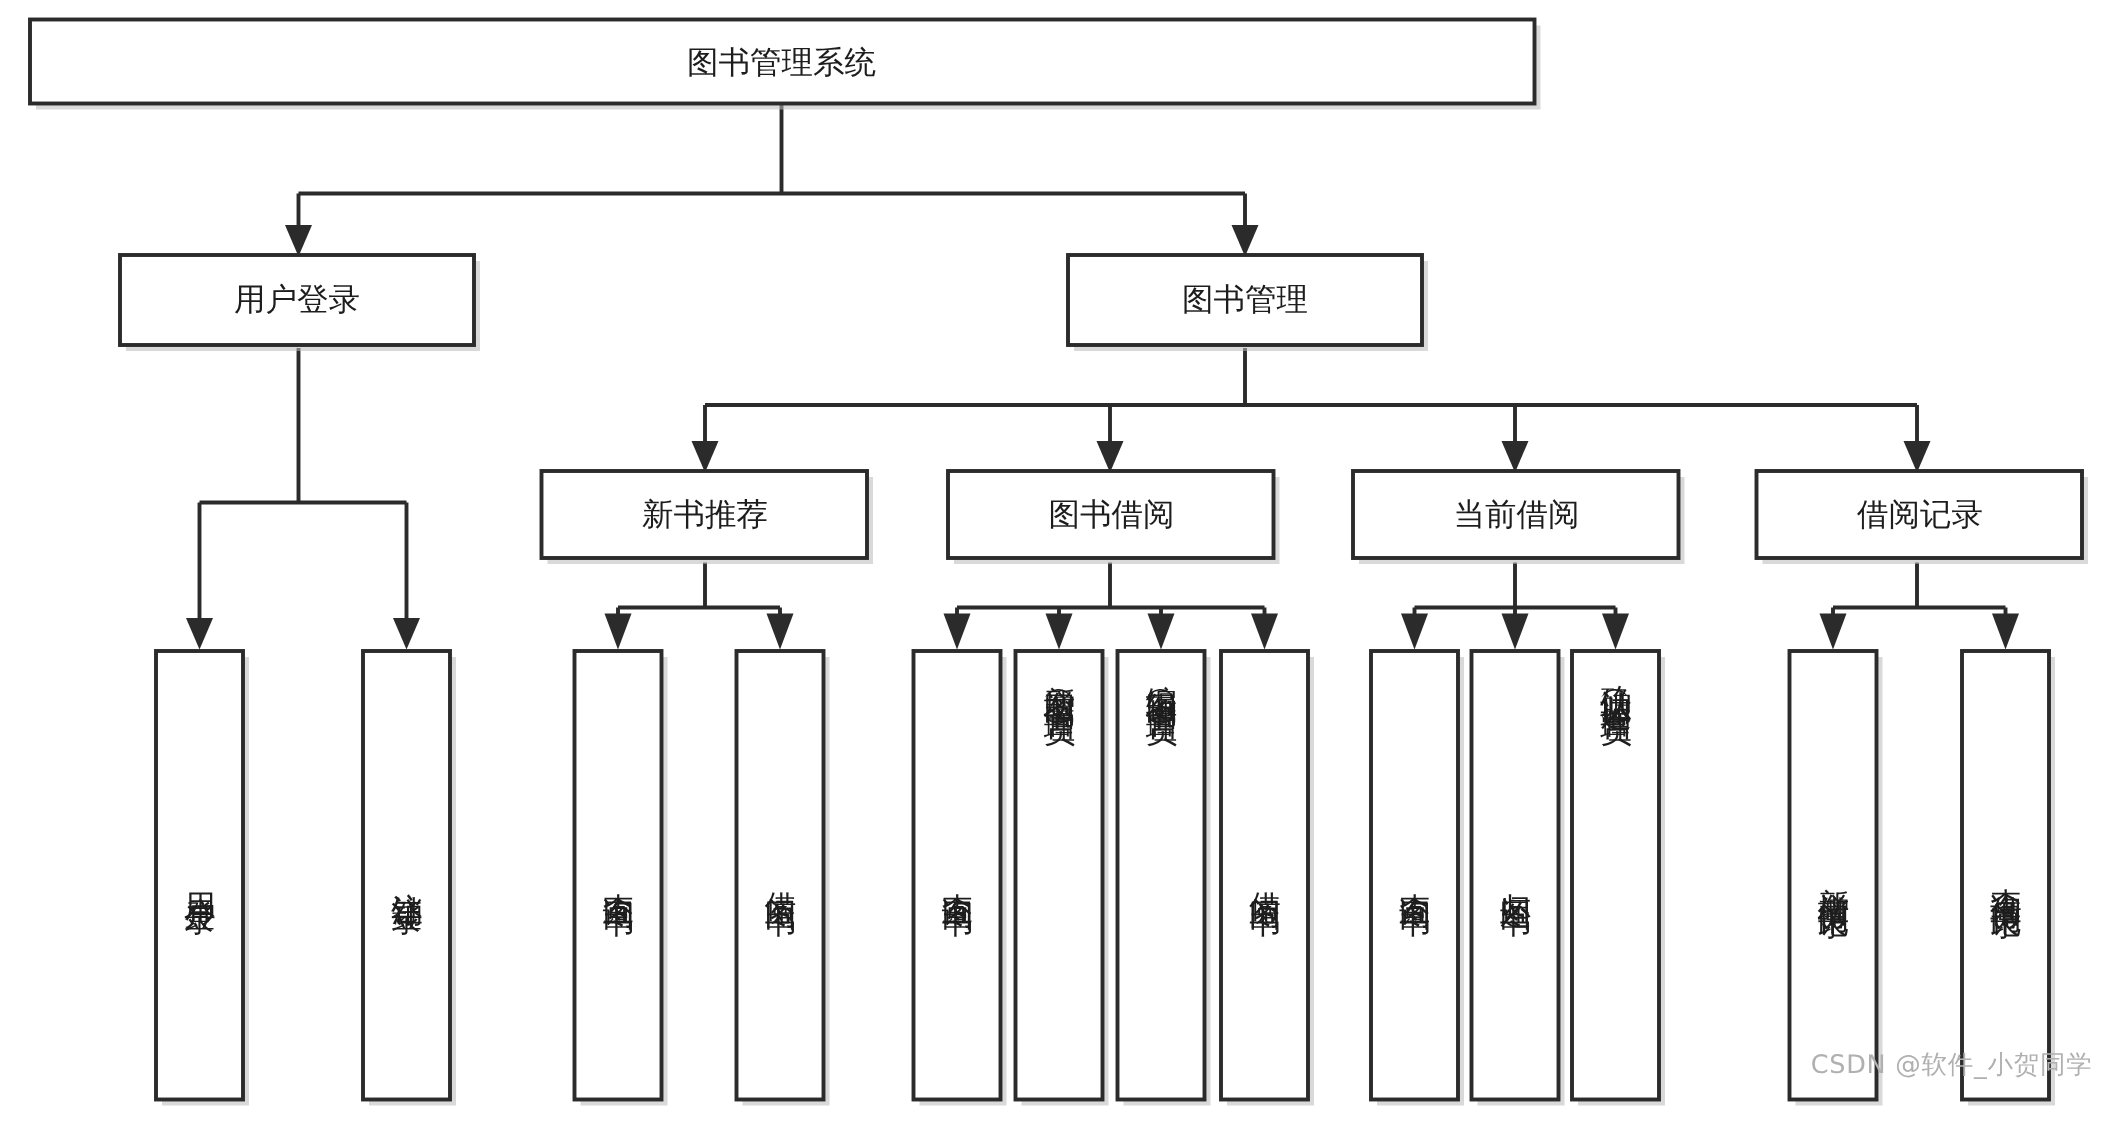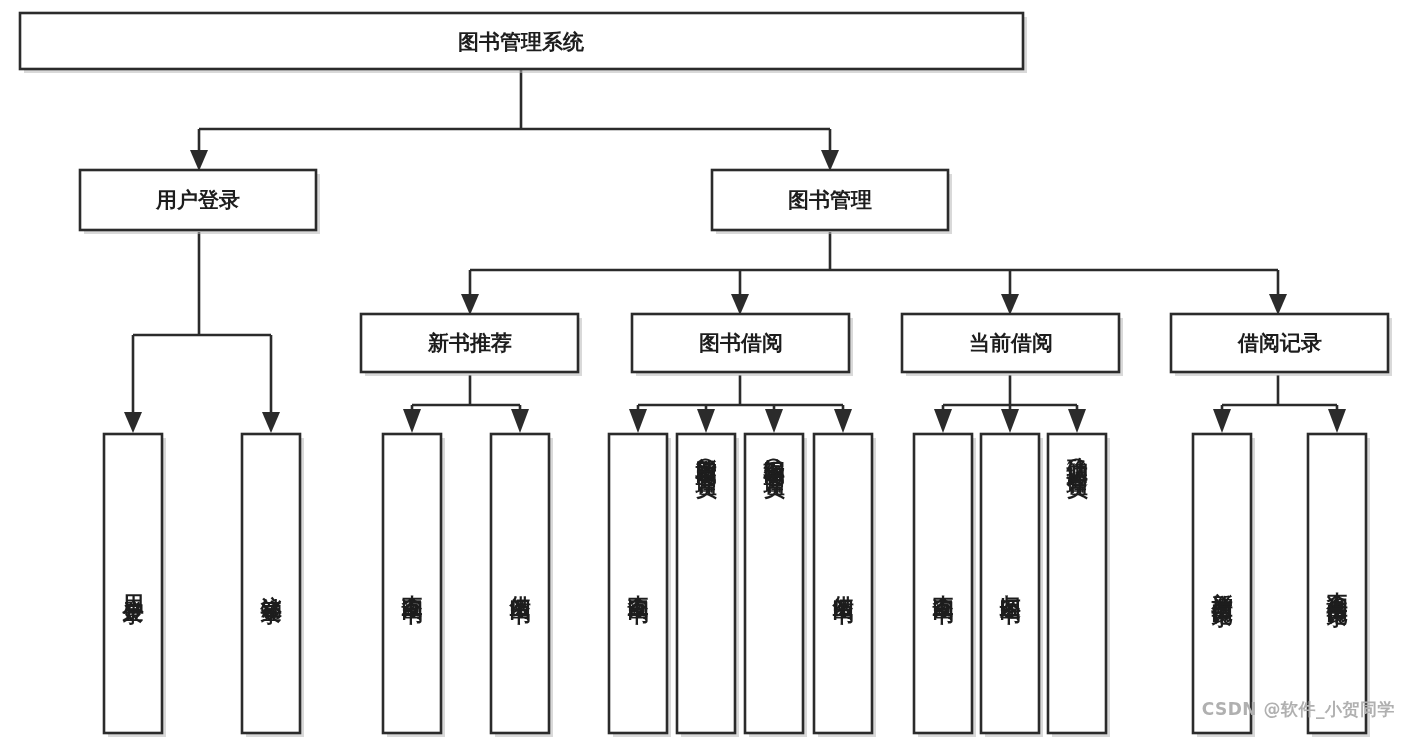--- a/index.html
+++ b/index.html
@@ -13,21 +13,20 @@
     font-family: "DejaVu Sans", "Liberation Sans", sans-serif;
     overflow: hidden;
     position: relative;
   }
   #diagram-root {
     position: absolute;
     left: 0;
     top: 0;
     width: 1405px;
     height: 727px;
-    font-weight: bold;
   }
   svg#flow {
     display: block;
     width: 1405px;
     height: 747px;
   }
   .node-rect {
     fill: #ffffff;
     stroke: #2b2b2b;
     stroke-width: 2.6;

